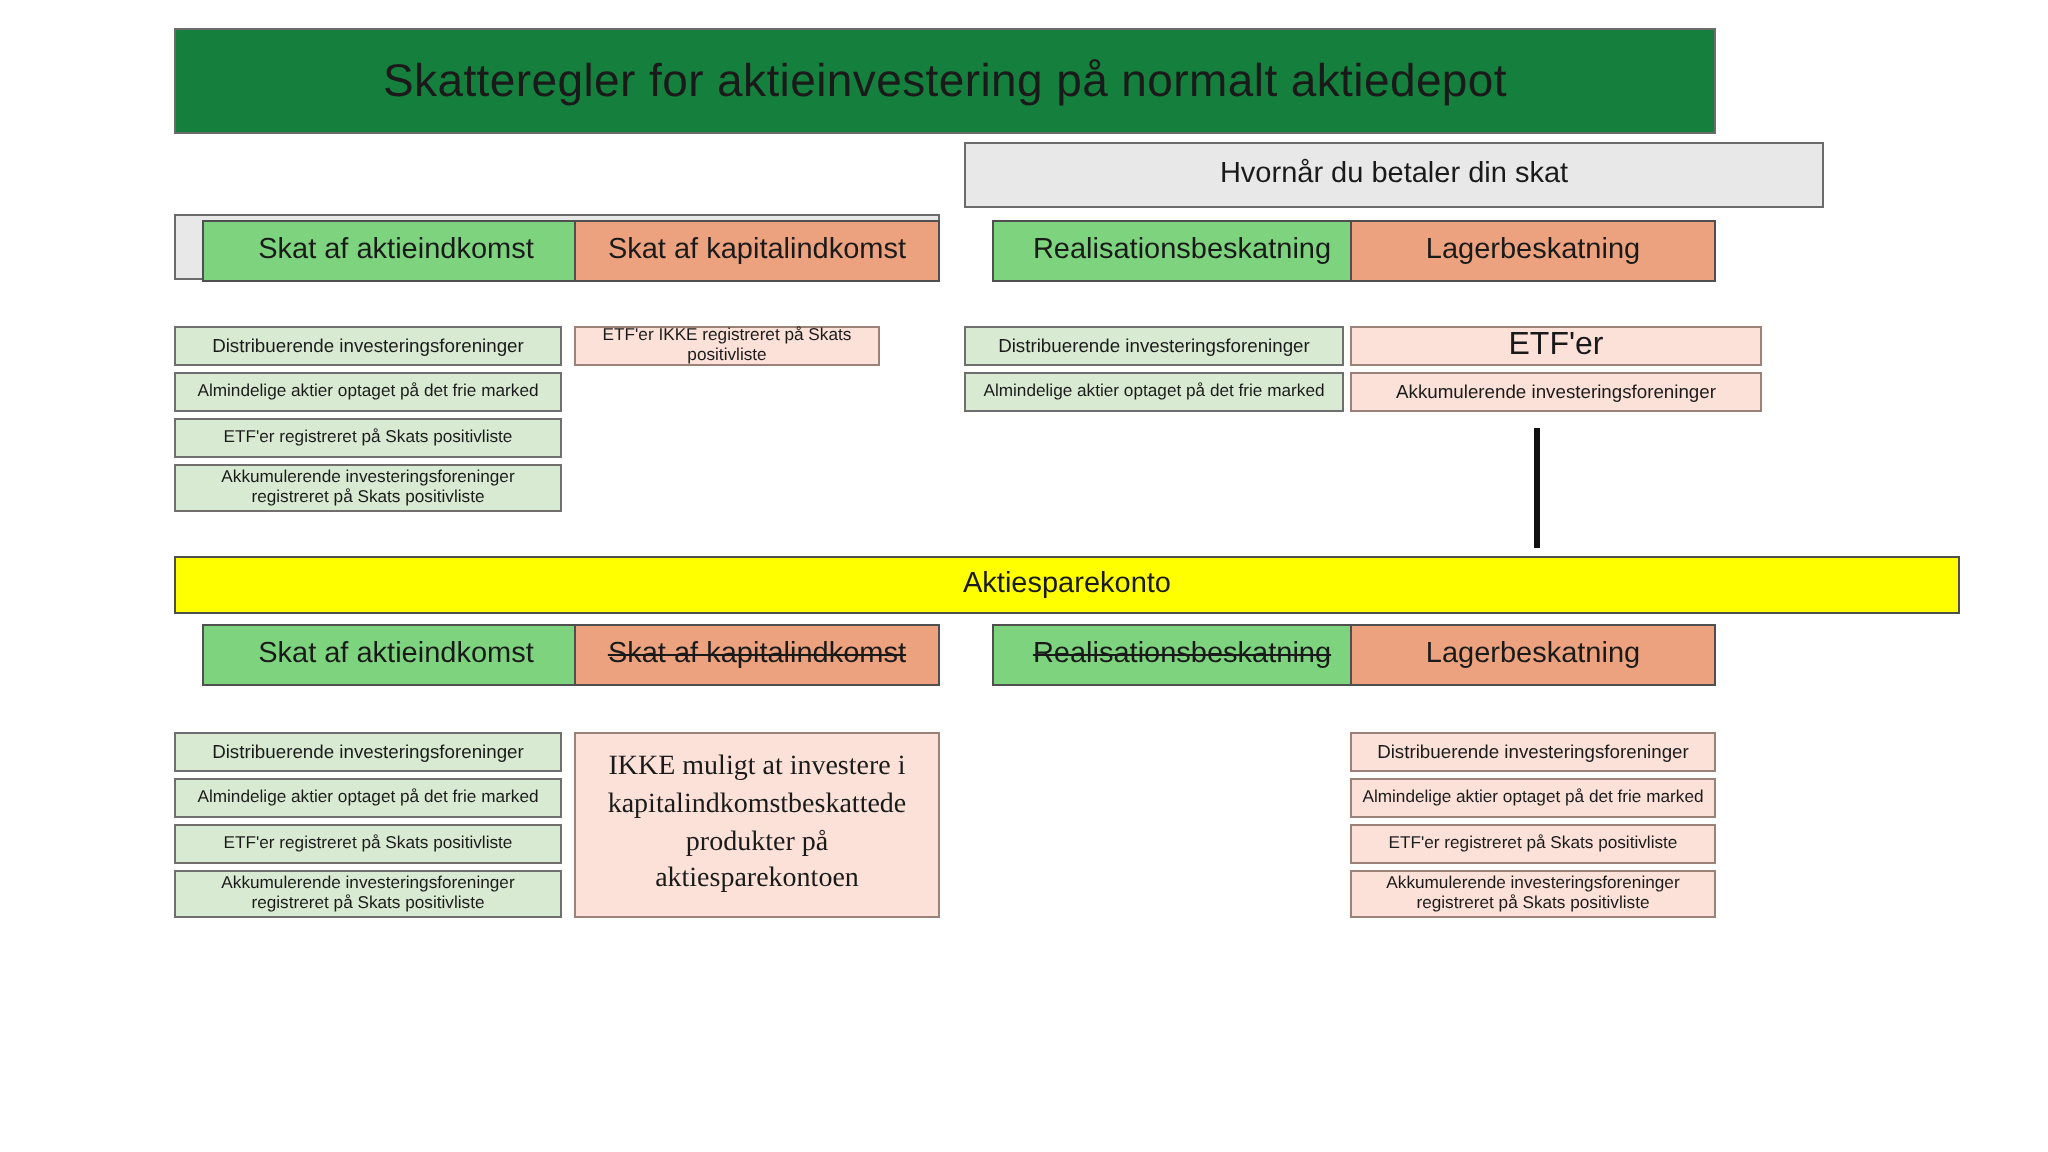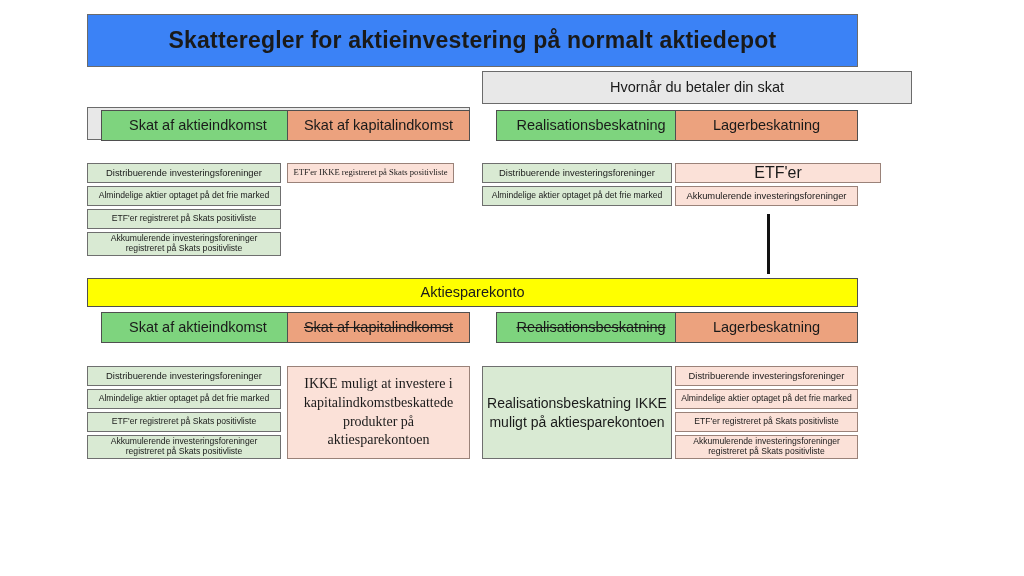--- a/index.html
+++ b/index.html
@@ -33,24 +33,24 @@
     align-items: center;
     justify-content: center;
     text-align: center;
     line-height: 1.15;
     padding: 1px 4px;
     white-space: pre-line;
   }
 
   
   .title-box {
-    background: #3b82f6;
+    background: #15803d;
     border: 1px solid #6b6b6b;
     font-size: 23px;
-    font-weight: 700;
+    font-weight: 400;
     letter-spacing: .2px;
   }
   .sub-box {
     background: #e8e8e8;
     border: 1px solid #6b6b6b;
     font-size: 14.5px;
   }
   .hdr-green {
     background: #7ed47e;
     border: 1px solid #4f4f4f;
@@ -114,31 +114,31 @@
   <div class="box hdr-green" style="left:87px; top:110px; width:194px; height:31px;">Skat af aktieindkomst</div>
   <div class="box hdr-orange" style="left:287px; top:110px; width:183px; height:31px;">Skat af kapitalindkomst</div>
   <div class="box hdr-green" style="left:482px; top:110px; width:190px; height:31px;">Realisationsbeskatning</div>
   <div class="box hdr-orange" style="left:675px; top:110px; width:183px; height:31px;">Lagerbeskatning</div>
 
   <div class="box cell-green lg" style="left:87px; top:163px; width:194px; height:20px;">Distribuerende investeringsforeninger</div>
   <div class="box cell-green" style="left:87px; top:186px; width:194px; height:20px;">Almindelige aktier optaget på det frie marked</div>
   <div class="box cell-green" style="left:87px; top:209px; width:194px; height:20px;">ETF'er registreret på Skats positivliste</div>
   <div class="box cell-green" style="left:87px; top:232px; width:194px; height:24px;">Akkumulerende investeringsforeninger registreret på Skats positivliste</div>
 
-  <div class="box cell-orange" style="left:287px; top:163px; width:167px; height:20px;font-family:Liberation Serif, serif;">ETF'er IKKE registreret på Skats positivliste</div>
+  <div class="box cell-orange" style="left:287px; top:163px; width:153px; height:20px;">ETF'er IKKE registreret på Skats positivliste</div>
 
   <div class="box cell-green lg" style="left:482px; top:163px; width:190px; height:20px;">Distribuerende investeringsforeninger</div>
   <div class="box cell-green" style="left:482px; top:186px; width:190px; height:20px;">Almindelige aktier optaget på det frie marked</div>
 
   <div class="box cell-orange" style="left:675px; top:163px; width:206px; height:20px; font-size:16px;">ETF'er</div>
-  <div class="box cell-orange lg" style="left:675px; top:186px; width:183px; height:20px;">Akkumulerende investeringsforeninger</div>
+  <div class="box cell-orange lg" style="left:675px; top:186px; width:206px; height:20px;">Akkumulerende investeringsforeninger</div>
 
   <div class="connector" style="left:767px; top:214px; height:60px;"></div>
 
-  <div class="box ask-bar" style="left:87px; top:278px; width:771px; height:29px;">Aktiesparekonto</div>
+  <div class="box ask-bar" style="left:87px; top:278px; width:893px; height:29px;">Aktiesparekonto</div>
 
   <div class="box hdr-green" style="left:87px; top:312px; width:194px; height:31px;">
     <span>Skat af aktieindkomst</span>
   </div>
   <div class="box hdr-orange" style="left:287px; top:312px; width:183px; height:31px;">
     <span class="strike">Skat af kapitalindkomst</span>
   </div>
   <div class="box hdr-green" style="left:482px; top:312px; width:190px; height:31px;">
     <span class="strike">Realisationsbeskatning</span>
   </div>
@@ -146,20 +146,19 @@
     <span>Lagerbeskatning</span>
   </div>
 
   <div class="box cell-green lg" style="left:87px; top:366px; width:194px; height:20px;">Distribuerende investeringsforeninger</div>
   <div class="box cell-green" style="left:87px; top:389px; width:194px; height:20px;">Almindelige aktier optaget på det frie marked</div>
   <div class="box cell-green" style="left:87px; top:412px; width:194px; height:20px;">ETF'er registreret på Skats positivliste</div>
   <div class="box cell-green" style="left:87px; top:435px; width:194px; height:24px;">Akkumulerende investeringsforeninger registreret på Skats positivliste</div>
 
   <div class="box note-orange" style="left:287px; top:366px; width:183px; height:93px;font-family:Liberation Serif, serif;">IKKE muligt at investere i kapitalindkomstbeskattede produkter på aktiesparekontoen</div>
 
-  <div class="box note-green" style="left:482px; top:366px; width:190px; height:93px;">Realisationsbeskatning IKKE muligt på aktiesparekontoen</div>
 
   <div class="box cell-orange lg" style="left:675px; top:366px; width:183px; height:20px;">Distribuerende investeringsforeninger</div>
   <div class="box cell-orange" style="left:675px; top:389px; width:183px; height:20px;">Almindelige aktier optaget på det frie marked</div>
   <div class="box cell-orange" style="left:675px; top:412px; width:183px; height:20px;">ETF'er registreret på Skats positivliste</div>
   <div class="box cell-orange" style="left:675px; top:435px; width:183px; height:24px;">Akkumulerende investeringsforeninger registreret på Skats positivliste</div>
 
 </div>
 
 </body></html>

